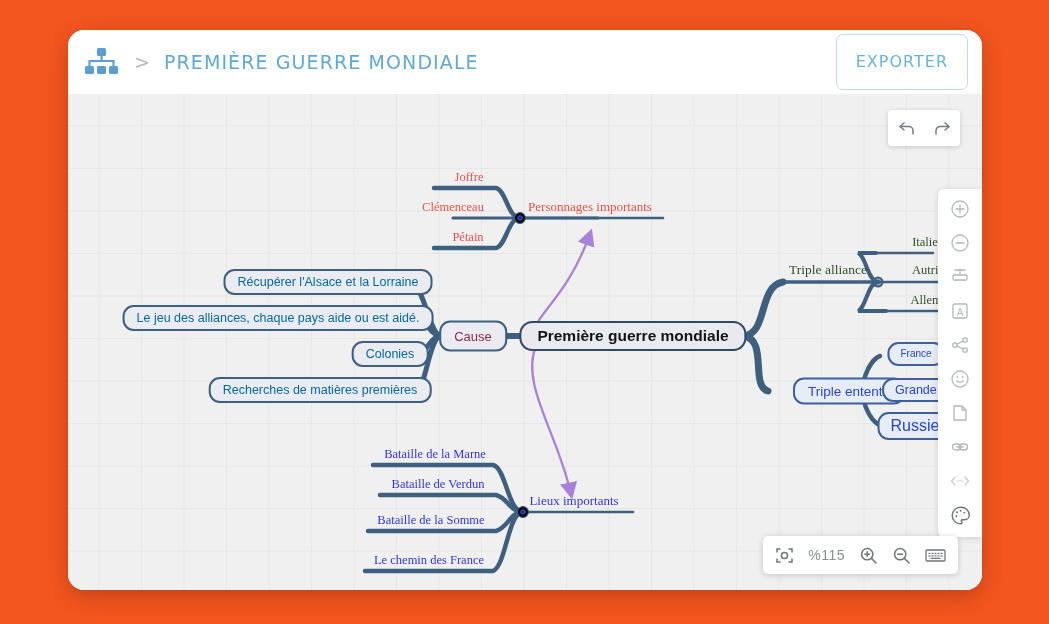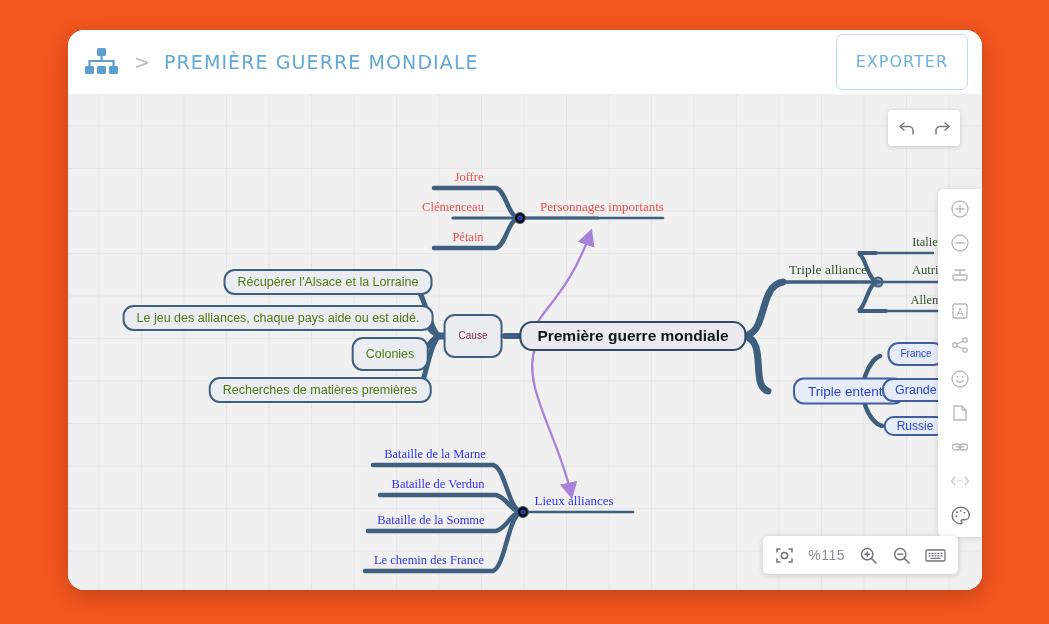--- a/index.html
+++ b/index.html
@@ -72,21 +72,21 @@
   
   .pill {
     position: absolute;
     white-space: nowrap;
     transform: translate(-50%, -50%);
     border-radius: 11px;
     display: flex; align-items: center; justify-content: center;
     line-height: 1;
     font-family: "Liberation Sans", sans-serif;
   }
-  .pill-cause { background: #ebebf2; border: 2px solid #3f5f7f; color: #4d7c0f; }
+  .pill-cause { background: #ebebf2; border: 2px solid #3f5f7f; color: #0369a1; }
   .pill-cause-main { background: #ebebf2; border: 2px solid #3f5f7f; color: #8c2b4a; }
   .pill-center {
     background: #e9e9ef; border: 2.5px solid #2f4a63; color: #11161c;
     font-weight: bold; border-radius: 13px;
   }
   .pill-ent { background: #e6ecf8; border: 2px solid #3f5f9f; color: #2a45d0; }
 
   .txt-red { color: #f0514a; }
   .txt-blue { color: #3333ee; }
   .txt-green { color: #2f4f2a; padding-left: 28px; }
@@ -222,42 +222,42 @@
           <path d="M455,418 C442,418 440,434 428,437 L300,437"></path>
           <path d="M455,418 C440,418 438,472 425,477 L297,477"></path>
         </g>
         <circle cx="455" cy="418" r="5.5" fill="#0b0b0b"></circle>
         <circle cx="455" cy="418" r="2.2" fill="#1a1aee"></circle>
       </g>
     </svg>
 
     <div class="pill pill-center" style="left:565px; top:242px; height:30px; padding:0 16px; font-size:15.5px;">Première guerre mondiale</div>
 
-    <div class="nlabel txt-red" style="left:522px; top:112px; font-size:13px;margin-left:12px;">Personnages importants</div>
+    <div class="nlabel txt-red" style="left:522px; top:112px; font-size:13px;">Personnages importants</div>
     <div class="nlabel txt-red" style="left:401px; top:83px; font-size:12.5px;">Joffre</div>
     <div class="nlabel txt-red" style="left:385px; top:113px; font-size:12.5px;">Clémenceau</div>
     <div class="nlabel txt-red" style="left:400px; top:143px; font-size:12.5px;">Pétain</div>
 
-    <div class="pill pill-cause-main" style="left:405px; top:242px; height:44px; padding:0 13px; font-size:10px;">Cause</div>
+    <div class="pill pill-cause-main" style="left:405px; top:242px; height:31px; padding:0 13px; font-size:13px;">Cause</div>
     <div class="pill pill-cause" style="left:260px; top:188px; height:26px; padding:0 12px; font-size:12.5px;">Récupérer l'Alsace et la Lorraine</div>
     <div class="pill pill-cause" style="left:210px; top:224px; height:26px; padding:2px 12px; font-size:12.5px;">Le jeu des alliances, chaque pays aide ou est aidé.</div>
-    <div class="pill pill-cause" style="left:322px; top:260px; height:34px; padding:0 12px; font-size:12.5px;">Colonies</div>
+    <div class="pill pill-cause" style="left:322px; top:260px; height:26px; padding:0 12px; font-size:12.5px;">Colonies</div>
     <div class="pill pill-cause" style="left:252px; top:296px; height:26px; padding:0 12px; font-size:12.5px;">Recherches de matières premières</div>
 
     <div class="nlabel txt-green" style="left:746px; top:176px; font-size:13.5px;">Triple alliance</div>
     <div class="nlabel txt-green" style="left:843px; top:148px; font-size:12.5px;">Italie</div>
     <div class="nlabel txt-green" style="left:874px; top:176px; font-size:12.5px;">Autriche Hongrie</div>
     <div class="nlabel txt-green" style="left:856px; top:206px; font-size:12.5px;">Allemagne</div>
 
     <div class="pill pill-ent" style="left:746px; top:297px; height:27px; padding:0 13px; font-size:13.5px;margin-left:35px;">Triple entente</div>
     <div class="pill pill-ent" style="left:848px; top:260px; height:24px; padding:0 11px; font-size:10px;">France</div>
     <div class="pill pill-ent" style="left:875px; top:296px; height:24px; padding:0 11px; font-size:12.5px;">Grande Bretagne</div>
-    <div class="pill pill-ent" style="left:847px; top:332px; height:20px; padding:8px 11px; font-size:12px;">Russie</div>
-
-    <div class="nlabel txt-blue" style="left:506px; top:406px; font-size:13px;">Lieux alliances</div>
+    <div class="pill pill-ent" style="left:847px; top:332px; height:28px; padding:8px 11px; font-size:16px;">Russie</div>
+
+    <div class="nlabel txt-blue" style="left:506px; top:406px; font-size:13px;">Lieux importants</div>
     <div class="nlabel txt-blue" style="left:367px; top:360px; font-size:12.5px;">Bataille de la Marne</div>
     <div class="nlabel txt-blue" style="left:370px; top:390px; font-size:12.5px;">Bataille de Verdun</div>
     <div class="nlabel txt-blue" style="left:363px; top:426px; font-size:12.5px;">Bataille de la Somme</div>
     <div class="nlabel txt-blue" style="left:361px; top:466px; font-size:12.5px;">Le chemin des France</div>
 
     <div id="undo-redo">
       <div>
         <svg width="17" height="15" viewBox="0 0 17 15" fill="none" stroke="#777c80" stroke-width="1.5" stroke-linecap="round" stroke-linejoin="round">
           <path d="M6 2 L2 5.5 L6 9"></path>
             <path d="M2 5.5 H11 a4 4 0 0 1 4 4 V13"></path>

